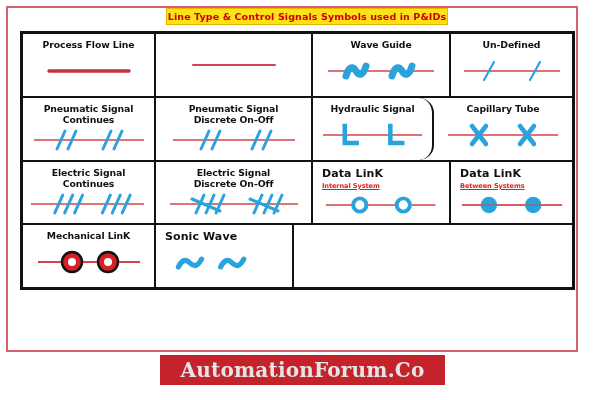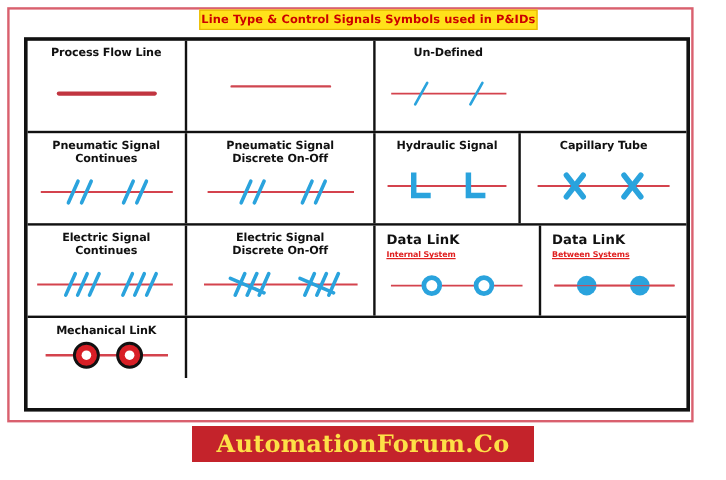--- a/index.html
+++ b/index.html
@@ -21,36 +21,36 @@
   .title-banner{
     position:absolute;left:166px;top:8px;width:282px;height:17px;
     background:#ffe11a;border:1px solid #e8b700;box-sizing:border-box;
     display:flex;align-items:center;justify-content:center;
     color:#cc0000;font-weight:bold;font-size:9.5px;letter-spacing:.1px;
     white-space:nowrap;z-index:4;
   }
 
   
   .tbl{
-    position:absolute;left:20px;top:31px;width:555px;height:312px;
+    position:absolute;left:20px;top:31px;width:555px;height:259px;
     border:3px solid #111;box-sizing:border-box;background:#fff;
     display:flex;flex-direction:column;
   }
   .trow{display:flex;flex:1 1 0;border-bottom:2px solid #111;min-height:0;}
-  .trow:last-child{border-bottom:none;flex-direction:column;}
+  .trow:last-child{border-bottom:none;}
   .cell{
     flex:0 0 auto;border-right:2px solid #111;box-sizing:border-box;
     position:relative;padding:5px 6px 4px;display:flex;flex-direction:column;
     align-items:center;min-width:0;overflow:hidden;
   }
   .cell:last-child{border-right:none;}
   .c1{width:133px;}
   .c2{width:157px;}
   .c3{width:138px;}
-  .c4{width:121px;}
+  .c4{width:121px;border-radius:15px;}
 
   .cell.left-al{align-items:flex-start;padding-left:9px;justify-content:center;}
 
   .clabel{
     font-size:9.3px;font-weight:bold;color:#111;line-height:1.22;
     text-align:center;white-space:pre-line;letter-spacing:-.1px;
   }
   .cell.left-al .clabel{text-align:left;font-size:11px;letter-spacing:.1px;}
   .csub{
     font-size:6.6px;font-weight:bold;color:#e02020;margin-top:2px;
@@ -62,21 +62,21 @@
   .sym{
     position:relative;width:100%;flex:1 1 auto;min-height:0;
     display:flex;align-items:center;justify-content:center;
   }
   .sym svg{display:block;}
 
   
   .logo{
     position:absolute;left:160px;top:355px;width:285px;height:30px;
     background:#c4232b;display:flex;align-items:center;justify-content:center;
-    color:#fde047;font-family:"DejaVu Serif","Liberation Serif",serif;
+    color:#e5e5e5;font-family:"DejaVu Serif","Liberation Serif",serif;
     font-size:20px;font-weight:bold;letter-spacing:.2px;white-space:nowrap;
   }
 </style>
 </head>
 <body>
 
 <div class="page">
 
   <div class="outer-frame"></div>
 
@@ -92,20 +92,30 @@
         <div class="sym">
           <svg width="112" height="28" viewBox="0 0 112 28">
             <line x1="16" y1="14" x2="96" y2="14" stroke="#c13540" stroke-width="3.4" stroke-linecap="round"></line>
           </svg>
         </div>
       </div>
       <div class="cell c2">
         <div class="sym">
           <svg width="130" height="28" viewBox="0 0 130 28">
             <line x1="24" y1="14" x2="106" y2="14" stroke="#cf4650" stroke-width="2" stroke-linecap="round"></line>
+          </svg>
+        </div>
+      </div>
+      <div class="cell c3">
+        <div class="clabel">Wave Guide</div>
+        <div class="sym">
+          <svg width="122" height="28" viewBox="0 0 122 28">
+            <line x1="8" y1="14" x2="114" y2="14" stroke="#d4434d" stroke-width="1.6"></line>
+            <path d="M26 19 C29 9, 33 9, 36 14 C39 19, 43 19, 46 9" stroke="#2aa3dd" stroke-width="7" fill="none" stroke-linecap="round" stroke-linejoin="round"></path>
+            <path d="M72 19 C75 9, 79 9, 82 14 C85 19, 89 19, 92 9" stroke="#2aa3dd" stroke-width="7" fill="none" stroke-linecap="round" stroke-linejoin="round"></path>
           </svg>
         </div>
       </div>
       <div class="cell c4">
         <div class="clabel">Un-Defined</div>
         <div class="sym">
           <svg width="108" height="28" viewBox="0 0 108 28">
             <line x1="6" y1="14" x2="102" y2="14" stroke="#d4434d" stroke-width="1.5"></line>
             <line x1="26" y1="23" x2="36" y2="5" stroke="#2aa3dd" stroke-width="2.2" stroke-linecap="round"></line>
             <line x1="72" y1="23" x2="82" y2="5" stroke="#2aa3dd" stroke-width="2.2" stroke-linecap="round"></line>
@@ -241,20 +251,29 @@
         <div class="sym">
           <svg width="118" height="30" viewBox="0 0 118 30">
             <line x1="8" y1="15" x2="110" y2="15" stroke="#d4434d" stroke-width="2"></line>
             <circle cx="42" cy="15" r="10" fill="#d81f26" stroke="#111" stroke-width="2.4"></circle>
             <circle cx="42" cy="15" r="4" fill="#ffffff"></circle>
             <circle cx="78" cy="15" r="10" fill="#d81f26" stroke="#111" stroke-width="2.4"></circle>
             <circle cx="78" cy="15" r="4" fill="#ffffff"></circle>
           </svg>
         </div>
       </div>
+      <div class="cell c3 left-al">
+        <div class="clabel">Sonic Wave</div>
+        <div class="sym">
+          <svg width="126" height="30" viewBox="0 0 126 30">
+            <path d="M14 19 C18 11, 22 11, 26 15 C30 19, 34 19, 38 11" stroke="#2aa3dd" stroke-width="5.5" fill="none" stroke-linecap="round" stroke-linejoin="round"></path>
+            <path d="M58 19 C62 11, 66 11, 70 15 C74 19, 78 19, 82 11" stroke="#2aa3dd" stroke-width="5.5" fill="none" stroke-linecap="round" stroke-linejoin="round"></path>
+          </svg>
+        </div>
+      </div>
       <div class="cell c4">
         <div class="clabel"></div>
         <div class="sym"></div>
       </div>
     </div>
 
   </div>
 
   <div class="logo">
     <span>AutomationForum.Co</span>

